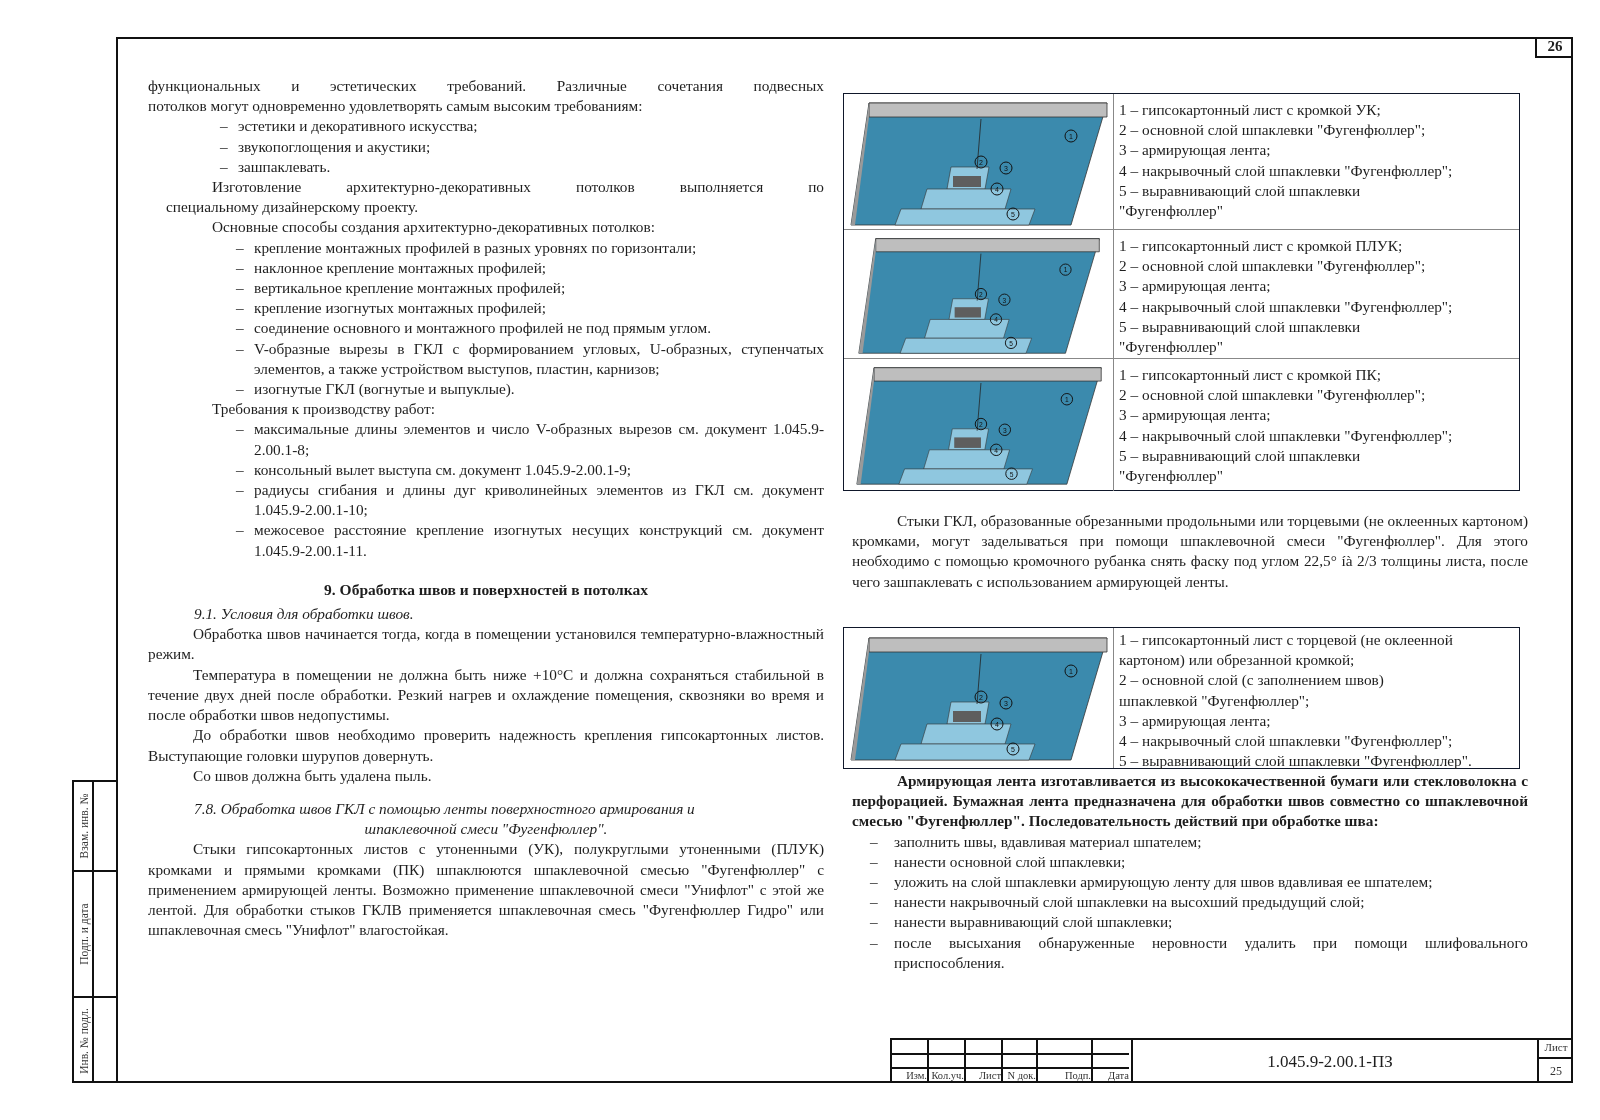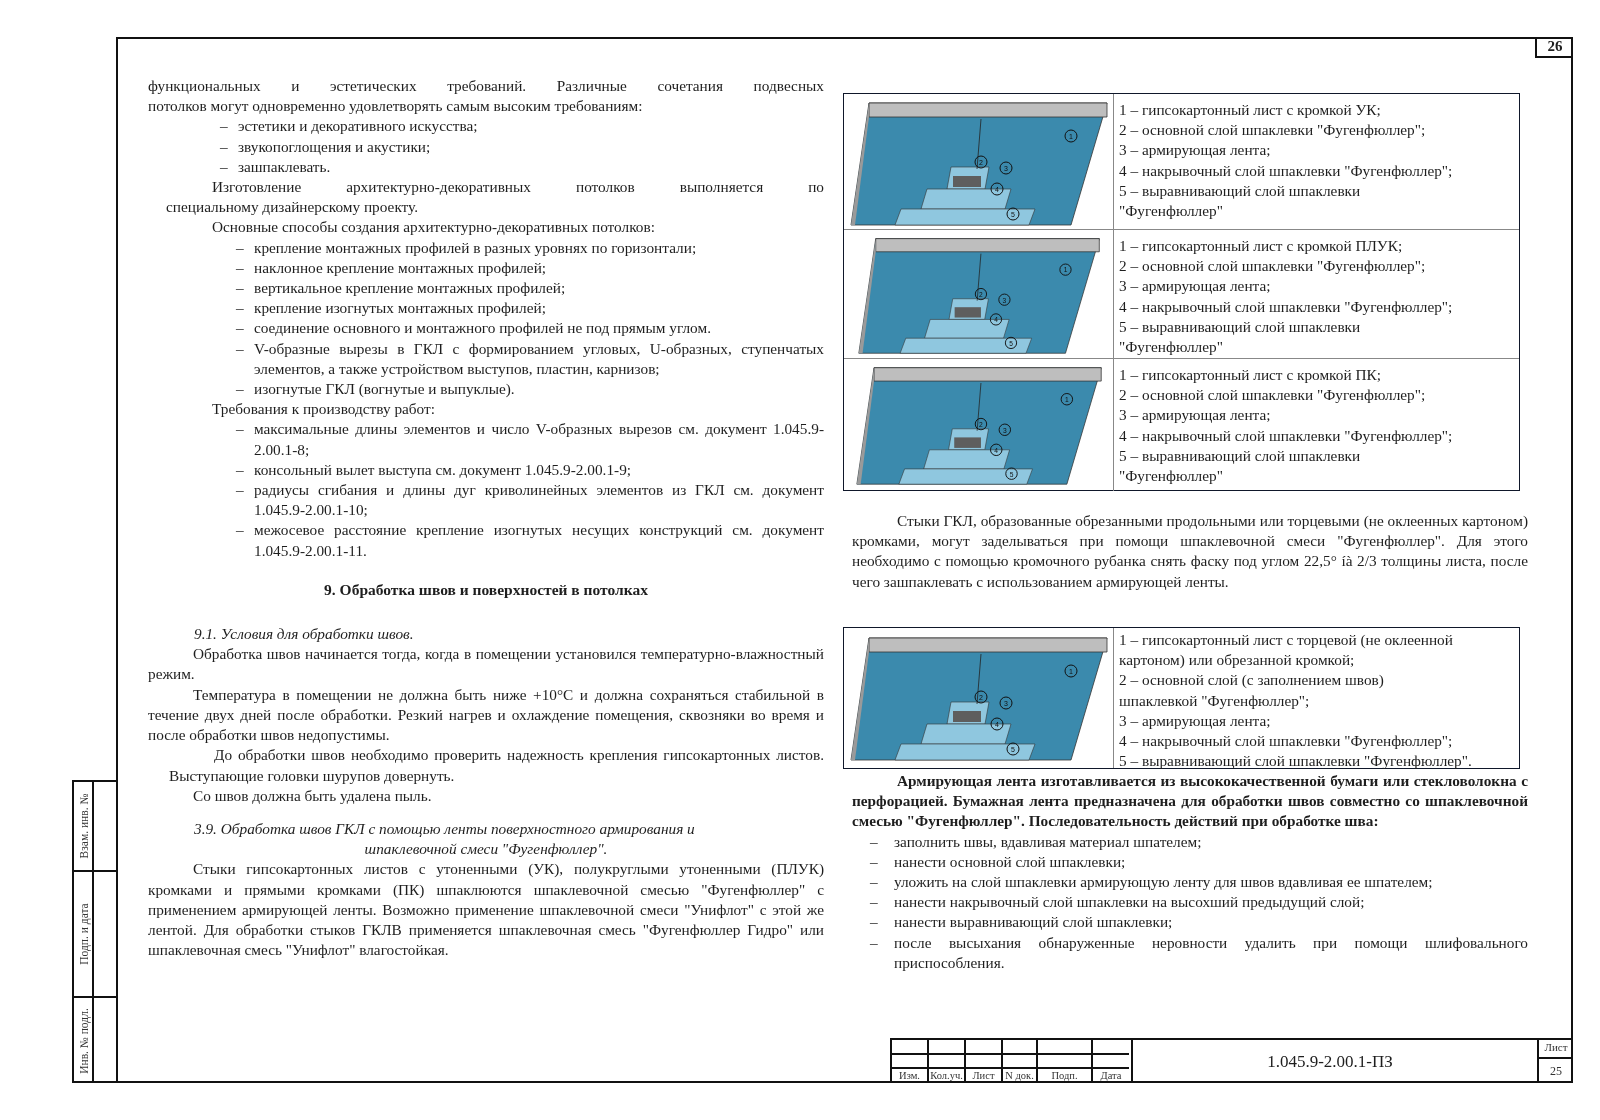--- a/index.html
+++ b/index.html
@@ -40,21 +40,21 @@
   .figimg svg { position: absolute; left: 5px; top: 3px; }
   .figtxt { position: absolute; left: 275px; top: 6px; font-size: 15.3px; line-height: 20.2px; }
   .figtxt p { margin: 0; white-space: nowrap; }
 
   
   .tblock { position: absolute; left: 890px; top: 1038px; width: 683px; height: 45px;
             border-top: 2px solid #111; box-sizing: border-box; }
   .tgrid { position: absolute; left: 0; top: 0; width: 239px; height: 43px; }
   .tgrid .vl { position: absolute; top: 0; height: 43px; border-left: 2px solid #111; }
   .tgrid .hl { position: absolute; left: 0; width: 239px; border-top: 2px solid #111; }
-  .tgrid .hd { position: absolute; top: 29px; font-size: 10.5px; color: #333; text-align: center; line-height: 14px; }
+  .tgrid .hd { position: absolute; top: 29px; font-size: 10.5px; color: #333; text-align: right; line-height: 14px; }
   .tcode { position: absolute; left: 241px; top: 0; width: 394px; height: 43px; border-left: 2px solid #111;
            font-size: 17px; text-align: center; line-height: 43px; }
   .tsheet { position: absolute; left: 1537px; top: 1038px; width: 36px; height: 45px;
             border-left: 2px solid #111; box-sizing: border-box; }
   .tsheet .l1 { height: 19px; border-bottom: 2px solid #111; font-size: 11px; text-align: center; line-height: 19px; color: #333; }
   .tsheet .l2 { font-size: 12px; text-align: center; line-height: 24px; color: #333; }
 </style>
 </head>
 <body>
 
@@ -96,27 +96,27 @@
     <p class="li" style="text-align:justify;"><span class="dash">–</span><span>V-образные вырезы в ГКЛ с формированием угловых, U-образных, ступенчатых элементов, а также устройством выступов, пластин, карнизов;</span></p>
     <p class="li"><span class="dash">–</span><span>изогнутые ГКЛ (вогнутые и выпуклые).</span></p>
   </div>
   <p style="padding-left:64px;">Требования к производству работ:</p>
   <div style="padding-left:88px;">
     <p class="li" style="text-align:justify;"><span class="dash">–</span><span>максимальные длины элементов и число V-образных вырезов см. документ 1.045.9-2.00.1-8;</span></p>
     <p class="li"><span class="dash">–</span><span>консольный вылет выступа см. документ 1.045.9-2.00.1-9;</span></p>
     <p class="li" style="text-align:justify;"><span class="dash">–</span><span>радиусы сгибания и длины дуг криволинейных элементов из ГКЛ см. документ 1.045.9-2.00.1-10;</span></p>
     <p class="li" style="text-align:justify;"><span class="dash">–</span><span>межосевое расстояние крепление изогнутых несущих конструкций см. документ 1.045.9-2.00.1-11.</span></p>
   </div>
-  <p class="heading" style="margin-top:19px; margin-bottom:24px;">9. Обработка швов и поверхностей в потолках</p>
+  <p class="heading" style="margin-top:19px; margin-bottom:4px;">9. Обработка швов и поверхностей в потолках</p>
   <p class="ital" style="padding-left:46px;">9.1. Условия для обработки швов.</p>
   <p class="ind" style="text-align:justify;">Обработка швов начинается тогда, когда в помещении установился температурно-влажностный режим.</p>
   <p class="ind" style="text-align:justify;">Температура в помещении не должна быть ниже +10°С и должна сохраняться стабильной в течение двух дней после обработки. Резкий нагрев и охлаждение помещения, сквозняки во время и после обработки швов недопустимы.</p>
-  <p class="ind" style="text-align:justify;margin-left:21px;">До обработки швов необходимо проверить надежность крепления гипсокартонных листов. Выступающие головки шурупов довернуть.</p>
+  <p class="ind" style="text-align:justify;">До обработки швов необходимо проверить надежность крепления гипсокартонных листов. Выступающие головки шурупов довернуть.</p>
   <p class="ind">Со швов должна быть удалена пыль.</p>
-  <p class="ital" style="margin-top:13px; padding-left:46px;">3.9. Обработка швов ГКЛ с помощью ленты поверхностного армирования и</p>
+  <p class="ital" style="margin-top:13px; padding-left:46px;">7.8. Обработка швов ГКЛ с помощью ленты поверхностного армирования и</p>
   <p class="ital" style="text-align:center;">шпаклевочной смеси "Фугенфюллер".</p>
   <p class="ind" style="text-align:justify;">Стыки гипсокартонных листов с утоненными (УК), полукруглыми утоненными (ПЛУК) кромками и прямыми кромками (ПК) шпаклюются шпаклевочной смесью "Фугенфюллер" с применением армирующей ленты. Возможно применение шпаклевочной смеси "Унифлот" с этой же лентой. Для обработки стыков ГКЛВ применяется шпаклевочная смесь "Фугенфюллер Гидро" или шпаклевочная смесь "Унифлот" влагостойкая.</p>
 </div>
 
 <svg width="0" height="0" style="position:absolute">
   <defs>
     <g id="fig-base">
       <polygon points="20,6 258,6 222,128 2,128" fill="#3b8aad" stroke="#333" stroke-width="0.8"></polygon>
       <polygon points="20,6 258,6 258,20 20,20" fill="#bebebe" stroke="#333" stroke-width="0.8"></polygon>
       <polygon points="2,128 20,6 20,20 6,128" fill="#9a9a9a"></polygon>

